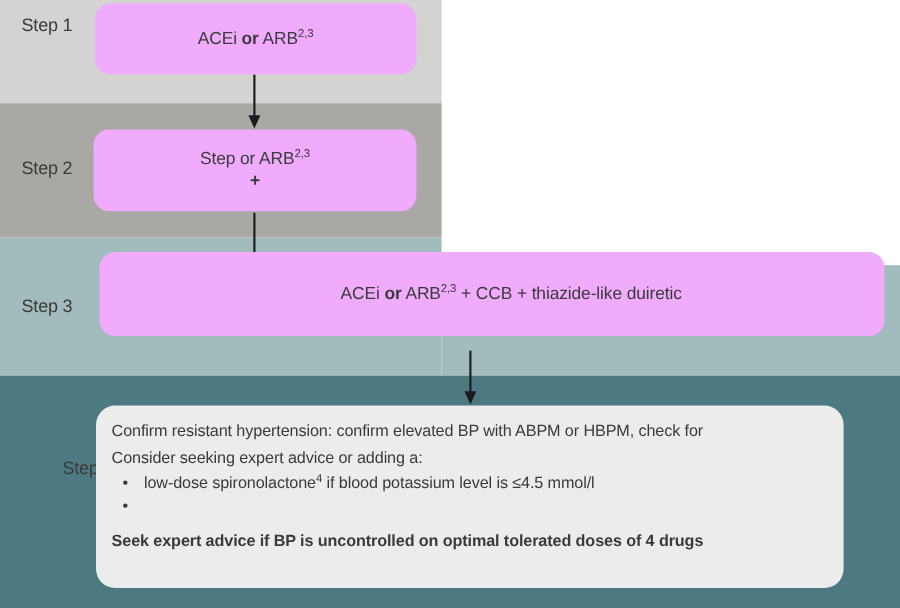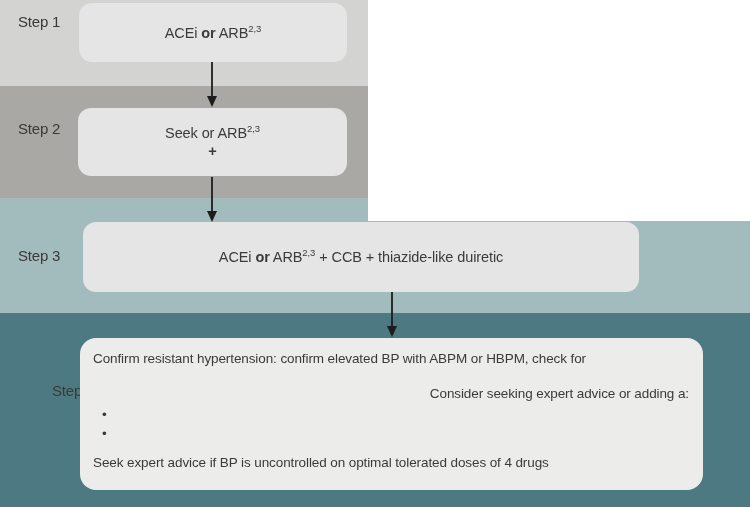--- a/index.html
+++ b/index.html
@@ -12,47 +12,47 @@
   .band-step2{left:0;top:86px;width:368px;height:112px;background:#a9a8a4;}
   .band-step3-left{left:0;top:198px;width:368px;height:115px;background:#a2bbbd;}
   .band-step3-right{left:368px;top:221px;width:382px;height:92px;background:#a2bbbd;}
   .band-step4{left:0;top:313px;width:750px;height:194px;background:#4d7a82;}
 
   .step-label{
     position:absolute;left:18px;font-weight:normal;font-size:15px;
     color:#3a3a39;letter-spacing:-0.2px;
   }
   .step-label.l1{top:13px;}
-  .step-label.l2{top:120px;}
+  .step-label.l2{top:132px;}
   .step-label.l3{top:247px;text-align:right;}
   .step-label.l4{top:382px;margin-left:34px;}
 
   .node{
-    position:absolute;background:#e5e5e5;border-radius:13px;
+    position:absolute;background:#f0abfc;border-radius:13px;
     display:flex;flex-direction:column;align-items:center;justify-content:center;
     font-size:14.5px;letter-spacing:-0.1px;color:#3b3b3b;line-height:18px;
   }
   .node .b{font-weight:bold;}
   sup{font-size:9.5px;line-height:0;}
   .box1{left:79px;top:3px;width:268px;height:59px;}
   .box2{left:78px;top:108px;width:269px;height:68px;}
-  .box3{left:83px;top:222px;width:556px;height:70px;}
+  .box3{left:83px;top:210px;width:622px;height:70px;padding-left:32px;}
 
   .box4{
     position:absolute;left:80px;top:338px;width:623px;height:152px;
     background:#ecedeb;border-radius:16px;box-sizing:border-box;
     padding:11px 14px 16px 13px;font-size:13.5px;line-height:19px;
     letter-spacing:-0.1px;color:#3a3a3a;
   }
   .box4 p{margin:0;}
-  .box4 .para2{margin-top:16px;text-align:right;}
+  .box4 .para2{margin-top:4px;}
   .box4 ul{list-style:none;margin:2px 0 0 0;padding:0;}
   .box4 li{display:flex;}
   .box4 .marker{width:27px;padding-left:9px;box-sizing:border-box;}
-  .box4 .para3{margin-top:10px;font-weight:normal;}
+  .box4 .para3{margin-top:10px;font-weight:bold;}
 
   .arrow{position:absolute;width:16px;}
   .arrow svg{display:block;}
   .arrow1{left:204px;top:62px;}
   .arrow2{left:204px;top:177px;}
   .arrow3{left:384px;top:292px;}
 </style>
 </head>
 <body>
 
@@ -74,21 +74,21 @@
   </div>
 
   <div class="arrow arrow1">
     <svg width="16" height="46" viewBox="0 0 16 46">
         <line x1="8" y1="0" x2="8" y2="36" stroke="#1c1c1c" stroke-width="1.8"></line>
         <polygon points="3,34 13,34 8,45" fill="#1c1c1c"></polygon>
       </svg>
   </div>
 
   <div class="node box2">
-    <div><span>Seek or ARB</span><sup>2,3</sup></div>
+    <div><span>Step or ARB</span><sup>2,3</sup></div>
     <div class="b">+</div>
   </div>
 
   <div class="arrow arrow2">
     <svg width="16" height="46" viewBox="0 0 16 46">
         <line x1="8" y1="0" x2="8" y2="36" stroke="#1c1c1c" stroke-width="1.8"></line>
         <polygon points="3,34 13,34 8,45" fill="#1c1c1c"></polygon>
       </svg>
   </div>
 
@@ -102,20 +102,21 @@
         <polygon points="3,34 13,34 8,45" fill="#1c1c1c"></polygon>
       </svg>
   </div>
 
   <div class="box4">
     <p><span>Confirm resistant hypertension: confirm elevated BP with ABPM or HBPM, check for</span><br></p>
     <p class="para2"><span>Consider seeking expert advice </span><span class="b">or</span><span> adding a:</span></p>
     <ul>
       <li>
           <span class="marker">•</span>
+          <span><span>low-dose spironolactone</span><sup>4</sup><span> if blood potassium level is ≤4.5 mmol/l</span></span>
         </li>
       <li>
           <span class="marker">•</span>
         </li>
     </ul>
     <p class="para3">Seek expert advice if BP is uncontrolled on optimal tolerated doses of 4 drugs</p>
   </div>
 
 </div>
 

